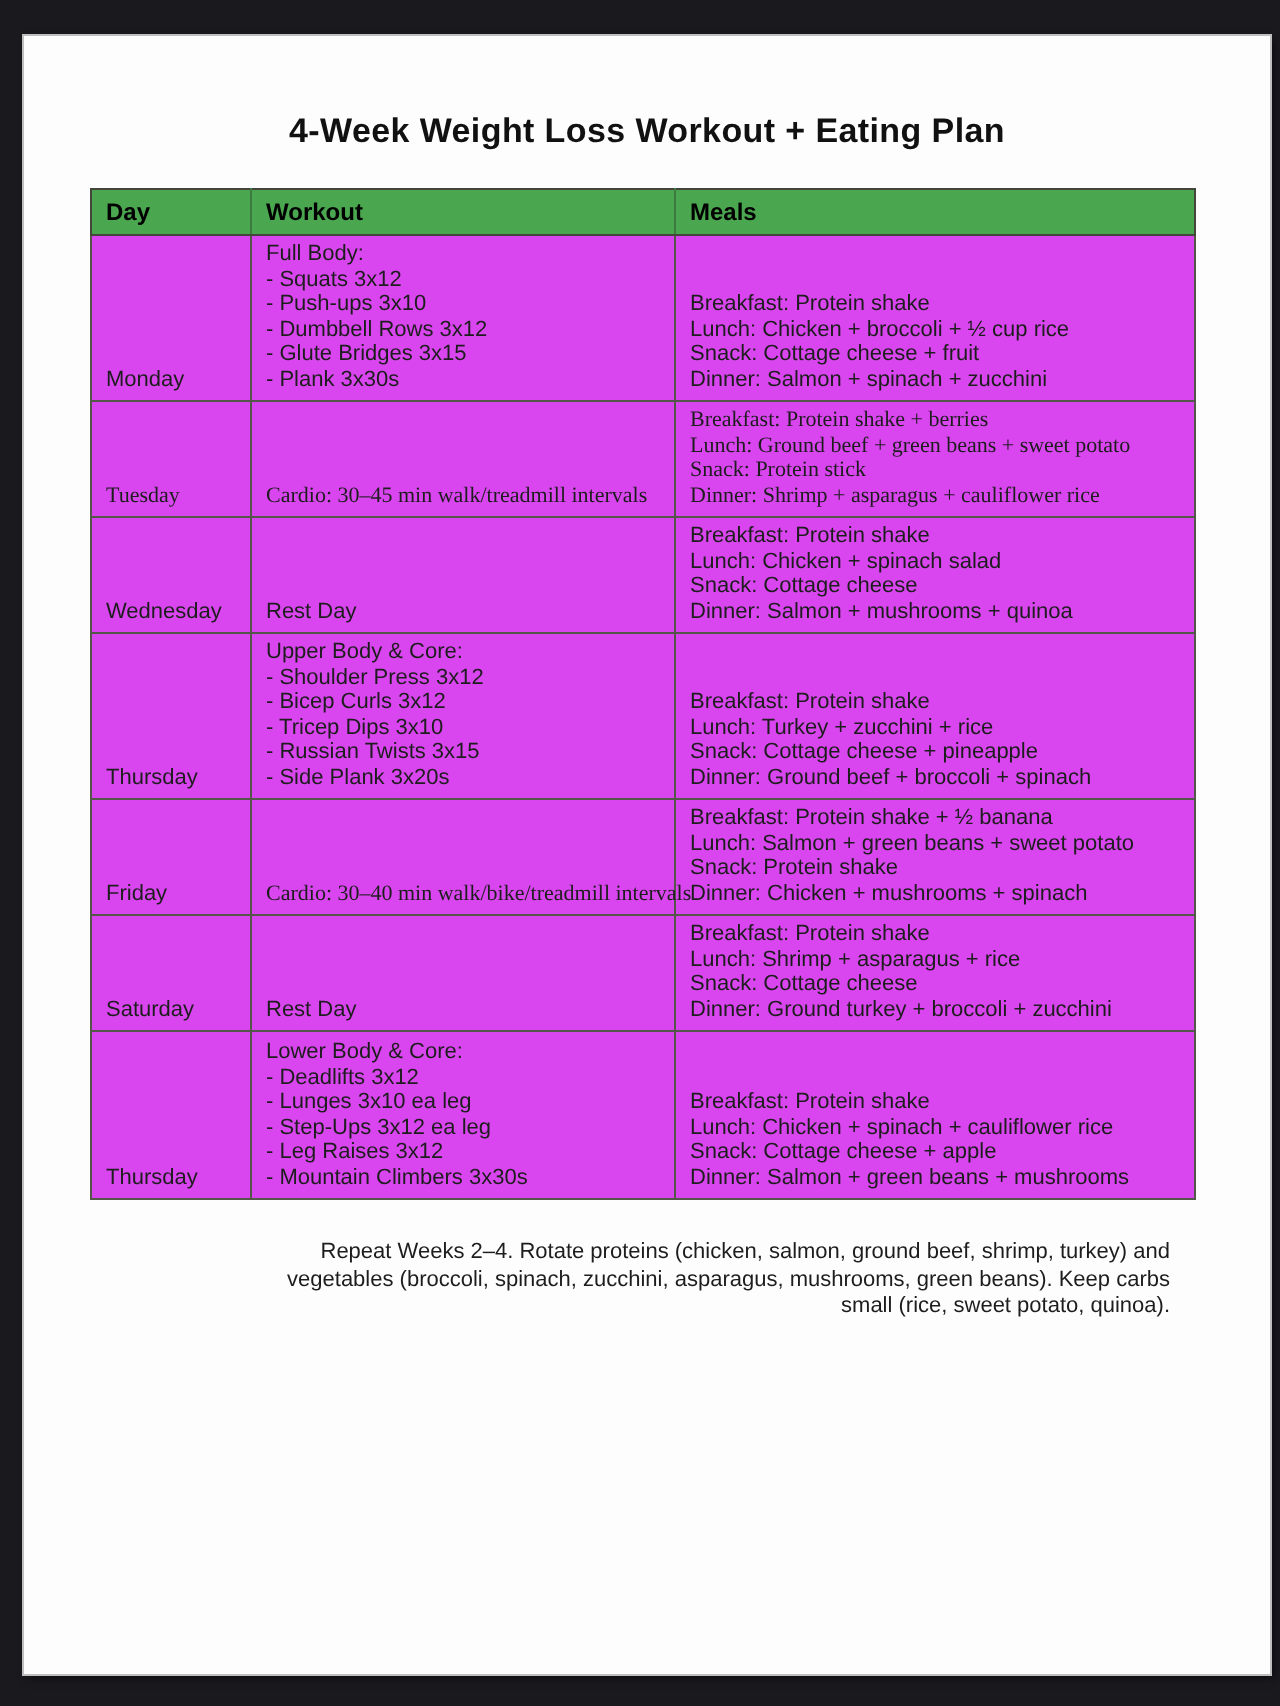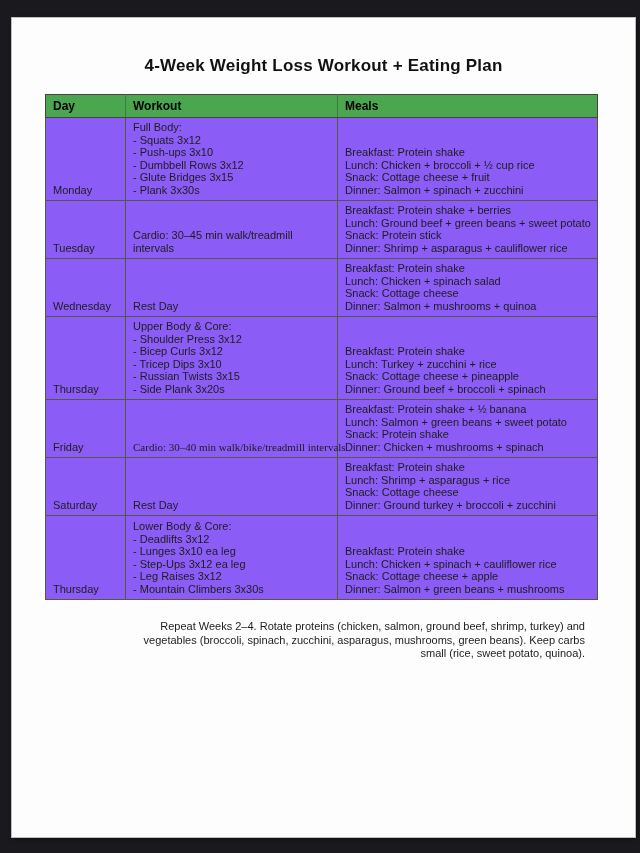--- a/index.html
+++ b/index.html
@@ -51,27 +51,27 @@
     text-align: left;
     height: 23px;
     vertical-align: middle;
     border-color: #3d7a40;
     border-bottom-color: #44463c;
     border-top-color: #44463c;
   }
   th:first-child { border-left-color: #44463c; }
   th:last-child { border-right-color: #44463c; }
   td {
-    background: #8b5cf6;
+    background: #d946ef;
     font-size: 11px;
     line-height: 12.5px;
   }
   .cell-text { white-space: pre-line; }
   tr.r-mon td { height: 82px; }
-  tr.r-tue td { height: 56px; }
+  tr.r-tue td { height: 56px; font-family: Liberation Serif, serif; }
   tr.r-wed td { height: 55px; }
   tr.r-thu td { height: 80px; }
   tr.r-fri td { height: 56px; }
   tr.r-sat td { height: 56px; }
   tr.r-sun td { height: 84px; }
   
   td.overflow-cell { overflow: visible; position: relative; font-family: Liberation Serif, serif; }
   td.overflow-cell .cell-text {
     white-space: nowrap;
     position: relative;

